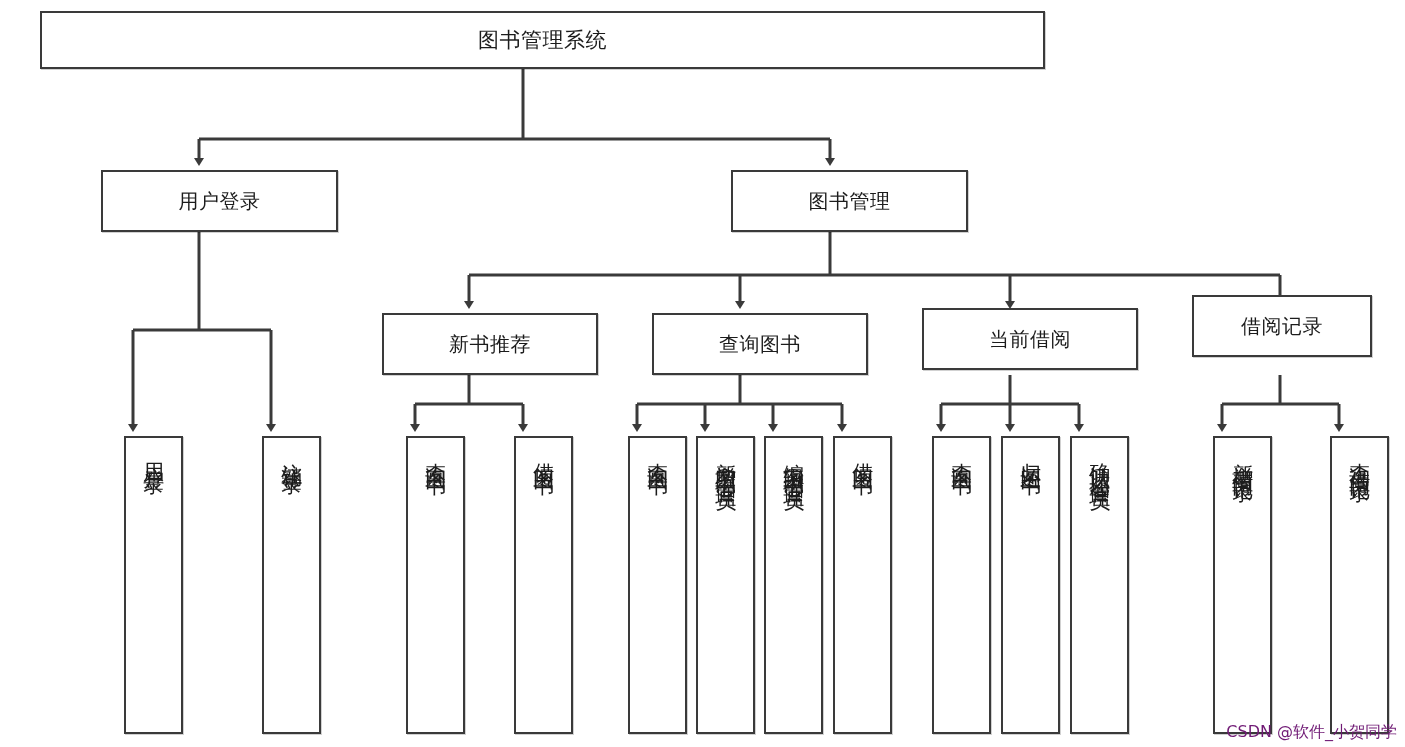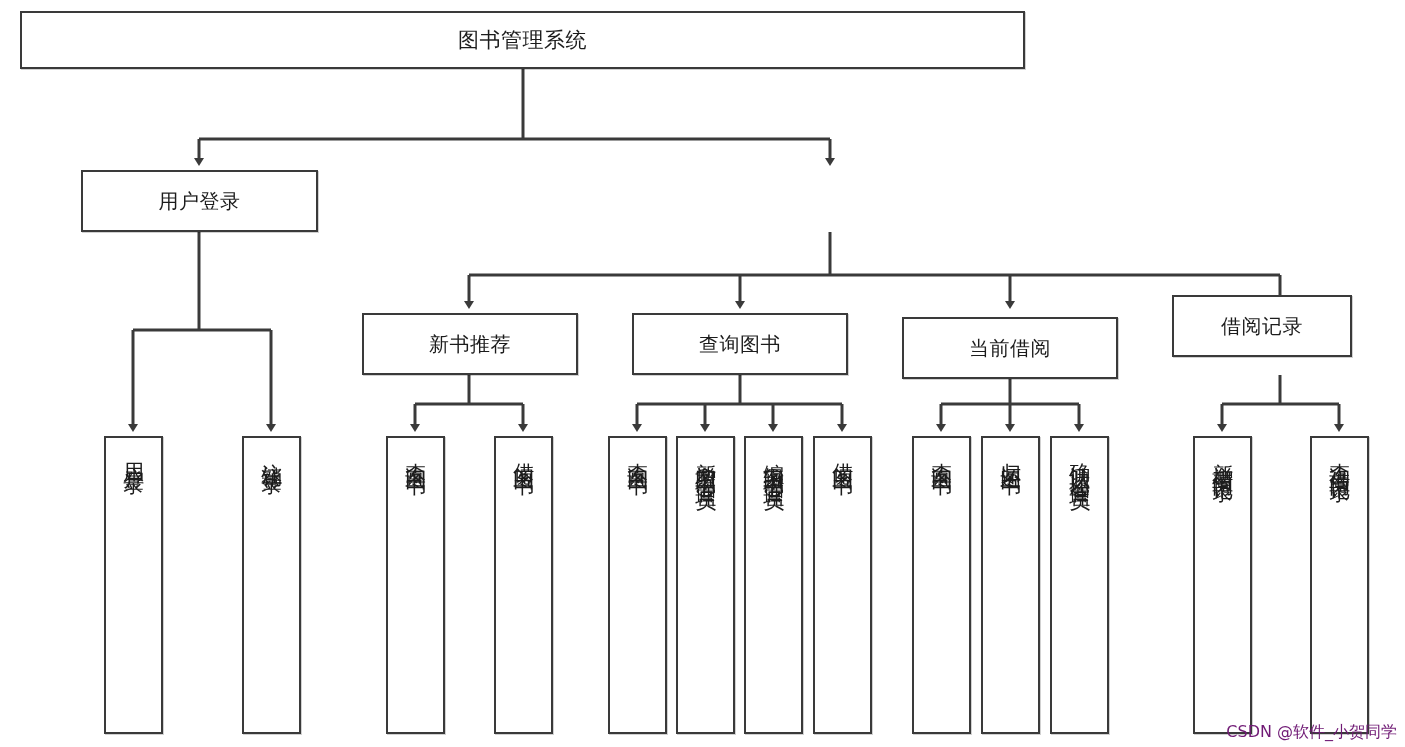--- a/index.html
+++ b/index.html
@@ -29,20 +29,21 @@
   .node {
     position: absolute;
     box-sizing: border-box;
     background: #ffffff;
     border: 2px solid #3a3a3a;
     display: flex;
     align-items: center;
     justify-content: center;
     color: #1c1c1c;
     box-shadow: 1px 1px 0 rgba(0,0,0,0.18);
+    margin-left: 20px;
   }
   .node .label {
     display: block;
     text-align: center;
     letter-spacing: 0.5px;
     white-space: nowrap;
   }
   
   .node.root { font-size: 21px; }
   
@@ -129,30 +130,33 @@
   </svg>
 
   <div class="node root" style="left:20px; top:11px; width:1005px; height:58px;">
     <span class="label">图书管理系统</span>
   </div>
 
   <div class="node branch" style="left:81px; top:170px; width:237px; height:62px;">
     <span class="label">用户登录</span>
   </div>
 
+  <div class="node branch" style="left:711px; top:170px; width:237px; height:62px;">
+    <span class="label">图书管理</span>
+  </div>
 
   <div class="node branch" style="left:362px; top:313px; width:216px; height:62px;">
     <span class="label">新书推荐</span>
   </div>
 
   <div class="node branch" style="left:632px; top:313px; width:216px; height:62px;">
     <span class="label">查询图书</span>
   </div>
 
-  <div class="node branch" style="left:902px; top:317px; width:216px; height:62px;">
+  <div class="node branch" style="left:902px; top:308px; width:216px; height:62px;">
     <span class="label">当前借阅</span>
   </div>
 
   <div class="node branch" style="left:1172px; top:295px; width:180px; height:62px;">
     <span class="label">借阅记录</span>
   </div>
 
   <div class="node leaf" style="left:104px; top:436px; width:59px; height:298px;">
     <span class="label">用户登录</span>
   </div>

